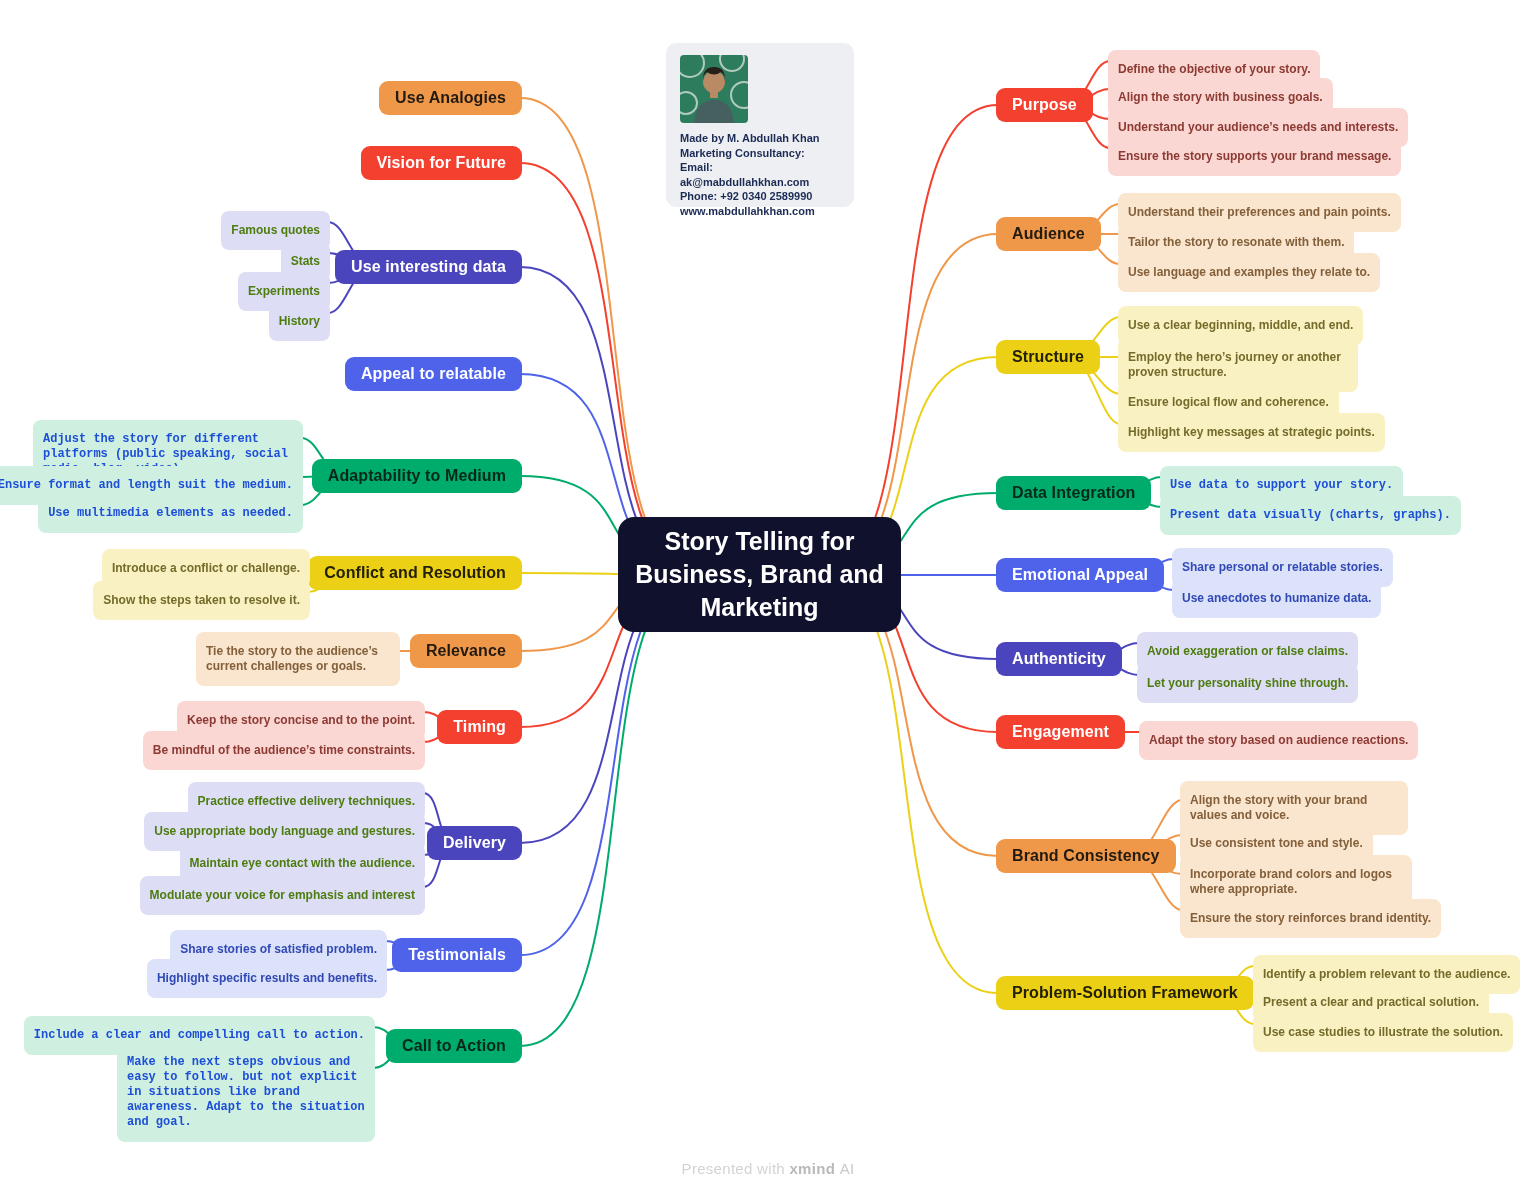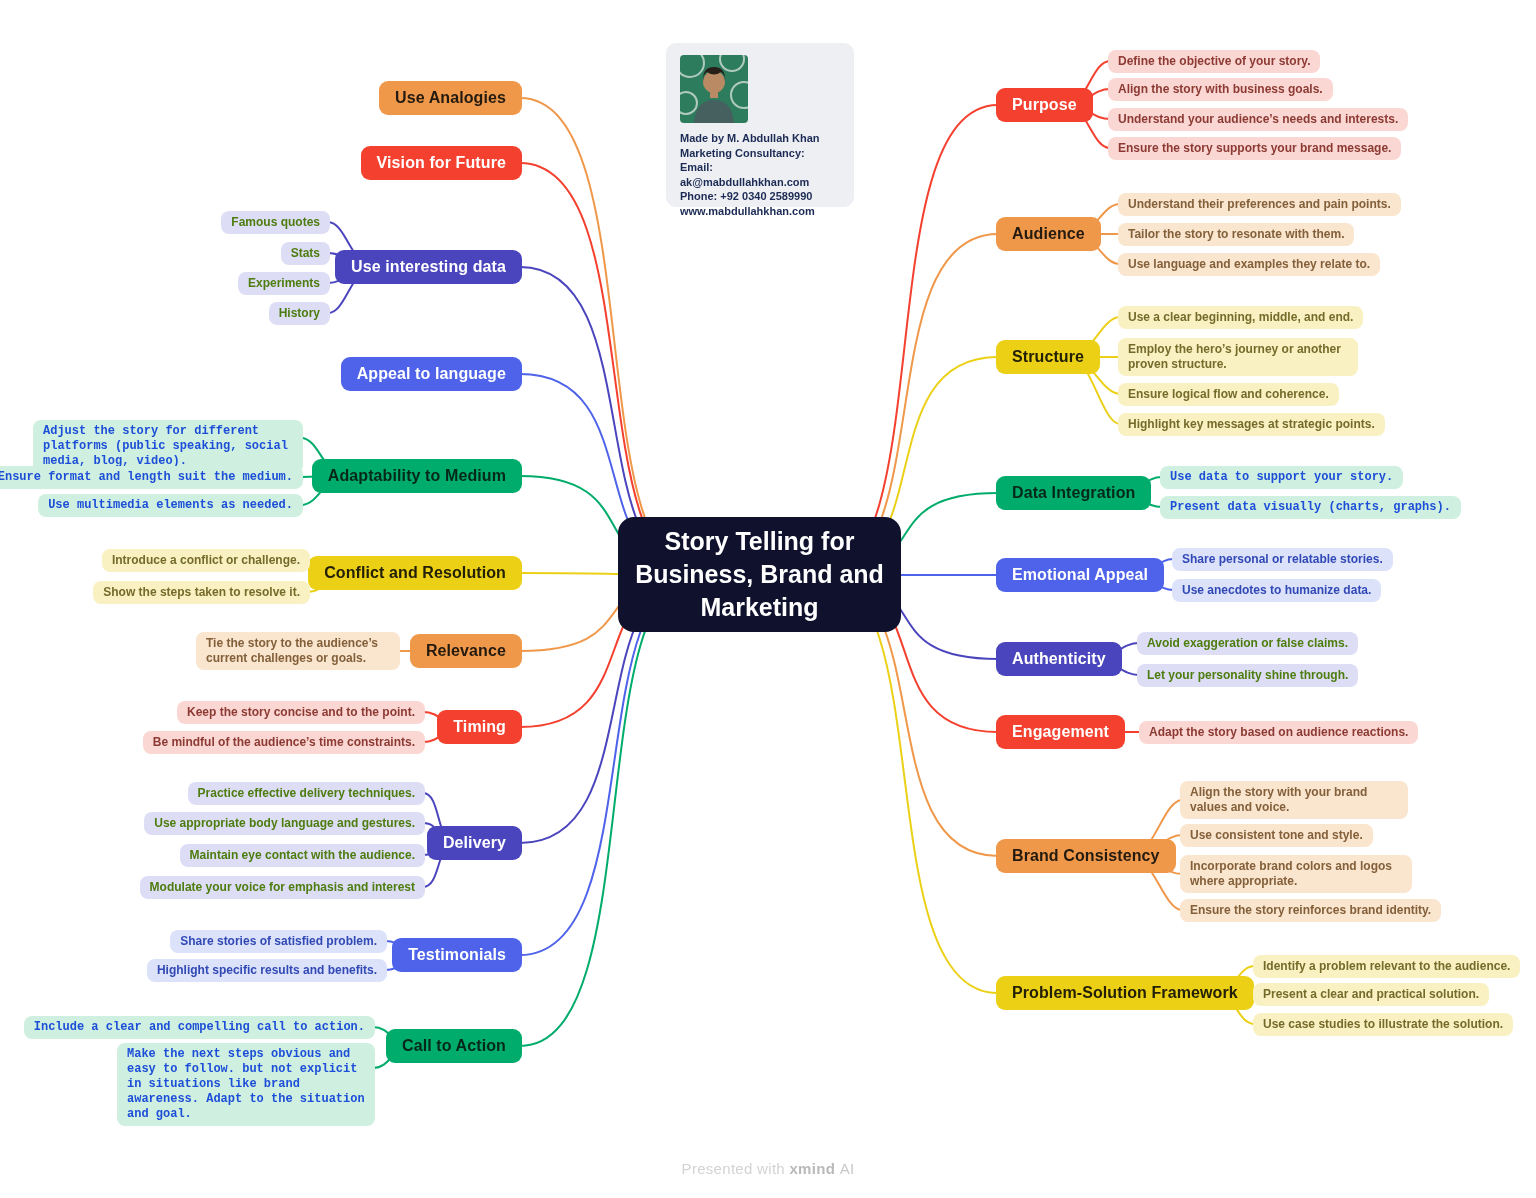--- a/index.html
+++ b/index.html
@@ -3,21 +3,21 @@
 <meta charset="utf-8">
 <style>
   html,body{margin:0;padding:0;background:#fff;}
   .canvas{position:relative;width:1536px;height:1198px;background:#fff;overflow:hidden;
           font-family:"Liberation Sans", sans-serif;}
   .links{position:absolute;left:0;top:0;width:1536px;height:1198px;}
   
   .n{position:absolute;height:34px;display:flex;align-items:center;padding:0 16px;
      border-radius:9px;font-weight:700;font-size:16px;white-space:nowrap;letter-spacing:.1px;}
   
-  .c{position:absolute;padding:4px 10px;border-radius:8px;font-weight:700;font-size:12px;
+  .c{position:absolute;padding:12px 10px;border-radius:8px;font-weight:700;font-size:12px;
      line-height:15px;white-space:nowrap;}
   .c.wrap{white-space:normal;box-sizing:border-box;}
   
   .red-n{background:#F4402F;color:#fff;}
   .red-c{background:#FBD7D3;color:#8C3A33;}
   .orange-n{background:#F0984A;color:#231A10;}
   .orange-c{background:#FAE5CE;color:#83603A;}
   .yellow-n{background:#EBD016;color:#232005;}
   .yellow-c{background:#FAF1C2;color:#746B2B;}
   .green-n{background:#00AC6B;color:#04281B;}
@@ -160,21 +160,21 @@
       <div>Marketing Consultancy:</div>
       <div>Email: ak@mabdullahkhan.com</div>
       <div>Phone: +92 0340 2589990</div>
       <div>www.mabdullahkhan.com</div>
     </div>
   </div>
 
   <div class="n orange-n" style="right:1014px;top:81px">Use Analogies</div>
   <div class="n red-n" style="right:1014px;top:146px">Vision for Future</div>
   <div class="n indigo-n" style="right:1014px;top:250px">Use interesting data</div>
-  <div class="n blue-n" style="right:1014px;top:357px">Appeal to language</div>
+  <div class="n blue-n" style="right:1014px;top:357px">Appeal to relatable</div>
   <div class="n green-n" style="right:1014px;top:459px">Adaptability to Medium</div>
   <div class="n yellow-n" style="right:1014px;top:556px">Conflict and Resolution</div>
   <div class="n orange-n" style="right:1014px;top:634px">Relevance</div>
   <div class="n red-n" style="right:1014px;top:710px">Timing</div>
   <div class="n indigo-n" style="right:1014px;top:826px">Delivery</div>
   <div class="n blue-n" style="right:1014px;top:938px">Testimonials</div>
   <div class="n green-n" style="right:1014px;top:1029px">Call to Action</div>
 
   <div class="c indigo-c" style="right:1206px;top:211px">Famous quotes</div>
   <div class="c indigo-c" style="right:1206px;top:242px">Stats</div>

